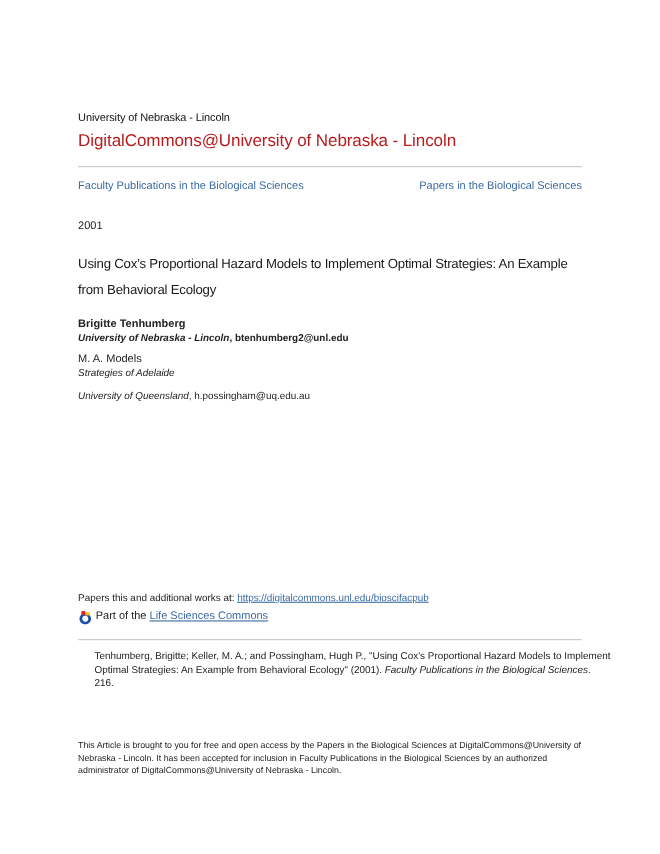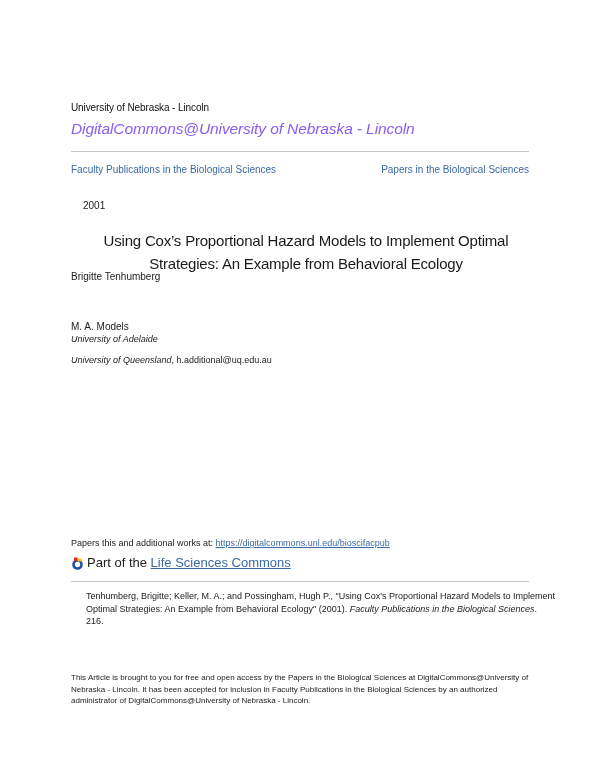--- a/index.html
+++ b/index.html
@@ -4,39 +4,39 @@
   <style>
     html, body { margin: 0; padding: 0; }
     body {
       width: 600px; height: 776px; background: #ffffff;
       position: relative; overflow: hidden;
       font-family: "Liberation Sans", "DejaVu Sans", sans-serif;
       color: #1a1a1a;
     }
     .abs { position: absolute; left: 71px; white-space: nowrap; }
     .institution { top: 102px; font-size: 10px; color: #111; letter-spacing: -0.1px; }
-    .repo-title { top: 120px; font-size: 15.5px; color: #8b5cf6; letter-spacing: -0.1px; font-style: italic; }
+    .repo-title { top: 120px; font-size: 15.5px; color: #b91c1c; letter-spacing: -0.1px; }
     .divider { position: absolute; left: 71px; width: 458px; height: 1px; background: #c8c8c8; }
     .divider.d1 { top: 151px; }
     .divider.d2 { top: 581px; }
     .nav-link { position: absolute; top: 164px; font-size: 10px; color: #3a6aa3; white-space: nowrap; cursor: pointer; }
     .nav-left { left: 71px; }
     .nav-right { right: 71px; }
-    .year { top: 200px; font-size: 10px; color: #222; margin-left: 12px; }
-    .title { position: absolute; left: 71px; top: 229px; width: 470px; font-size: 15px; line-height: 23px; color: #1a1a1a; letter-spacing: -0.2px; text-align: center; }
+    .year { top: 200px; font-size: 10px; color: #222; }
+    .title { position: absolute; left: 71px; top: 229px; width: 470px; font-size: 12px; line-height: 23px; color: #1a1a1a; letter-spacing: -0.2px; }
     .author { position: absolute; left: 71px; white-space: nowrap; }
     .author .name { font-size: 10px; color: #222; line-height: 13px; }
     .author .aff { font-size: 9px; color: #222; line-height: 13px; }
     .author .aff i { font-style: italic; }
-    .a1 { top: 270px; }
+    .a1 { top: 288px; font-weight: bold; }
     .a2 { top: 320px; }
     .a3 { top: 354px; }
     .follow { top: 538px; font-size: 9px; color: #222; }
     .link { color: #3a6aa3; cursor: pointer; text-decoration: underline; }
-    .partof { position: absolute; left: 71px; top: 555px; font-size: 13px; color: #222; display: flex; align-items: flex-end; white-space: nowrap; }
+    .partof { position: absolute; left: 71px; top: 555px; font-size: 10px; color: #222; display: flex; align-items: flex-start; white-space: nowrap; }
     .partof .icon { width: 13px; height: 13px; margin-right: 3px; display: inline-block; }
     .citation { position: absolute; left: 86px; top: 590px; width: 470px; font-size: 9px; line-height: 12.5px; color: #222; }
     .citation i { font-style: italic; }
     .citation .link { display: block; }
     .notice { position: absolute; left: 71px; top: 672px; width: 470px; font-size: 8px; line-height: 11.5px; color: #222; }
   </style>
 </head>
 <body>
 
 <div class="abs institution">University of Nebraska - Lincoln</div>
@@ -46,27 +46,28 @@
 
 <a class="nav-link nav-left">Faculty Publications in the Biological Sciences</a>
 <a class="nav-link nav-right">Papers in the Biological Sciences</a>
 
 <div class="abs year">2001</div>
 
 <div class="title">Using Cox’s Proportional Hazard Models to Implement Optimal Strategies: An Example from Behavioral Ecology</div>
 
 <div class="author a1">
   <div class="name">Brigitte Tenhumberg</div>
+  <div class="aff"><i>University of Nebraska - Lincoln</i><span>, btenhumberg2@unl.edu</span></div>
 </div>
 <div class="author a2">
   <div class="name">M. A. Models</div>
-  <div class="aff"><i>University of Adelaide</i><span></span></div>
+  <div class="aff"><i>Strategies of Adelaide</i><span></span></div>
 </div>
 <div class="author a3">
-  <div class="aff"><i>University of Queensland</i><span>, h.additional@uq.edu.au</span></div>
+  <div class="aff"><i>University of Queensland</i><span>, h.possingham@uq.edu.au</span></div>
 </div>
 
 <div class="abs follow"><span>Papers this and additional works at: </span><a class="link">https://digitalcommons.unl.edu/bioscifacpub</a></div>
 
 <div class="partof">
   <span class="icon">
     <svg width="13" height="13" viewBox="0 0 13 13">
       <circle cx="6.5" cy="7.5" r="4" fill="none" stroke="#1f4fa8" stroke-width="2.6"></circle>
       <rect x="3" y="0.5" width="3.5" height="3.5" fill="#e02424"></rect>
       <rect x="6.5" y="1.5" width="4" height="3" fill="#f2c21b"></rect>

